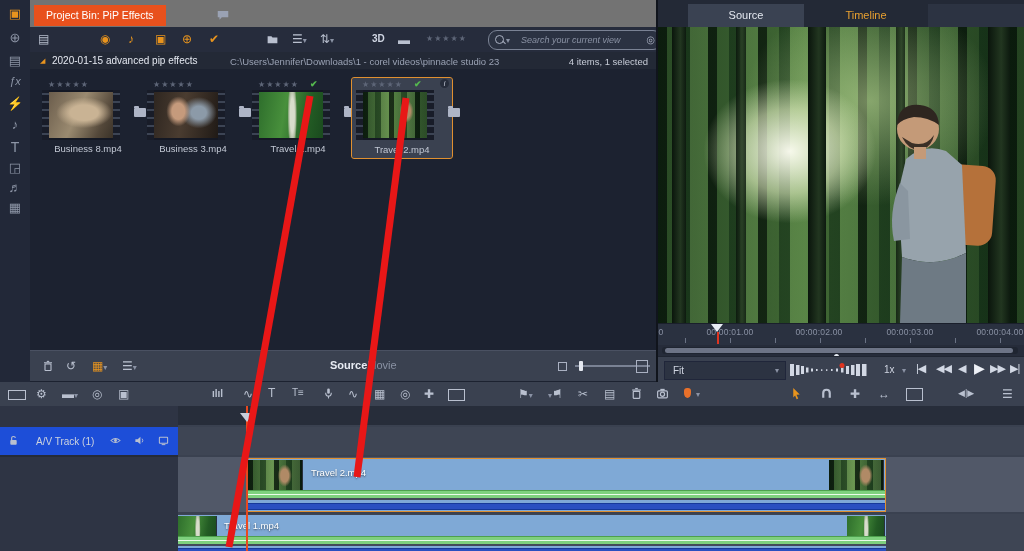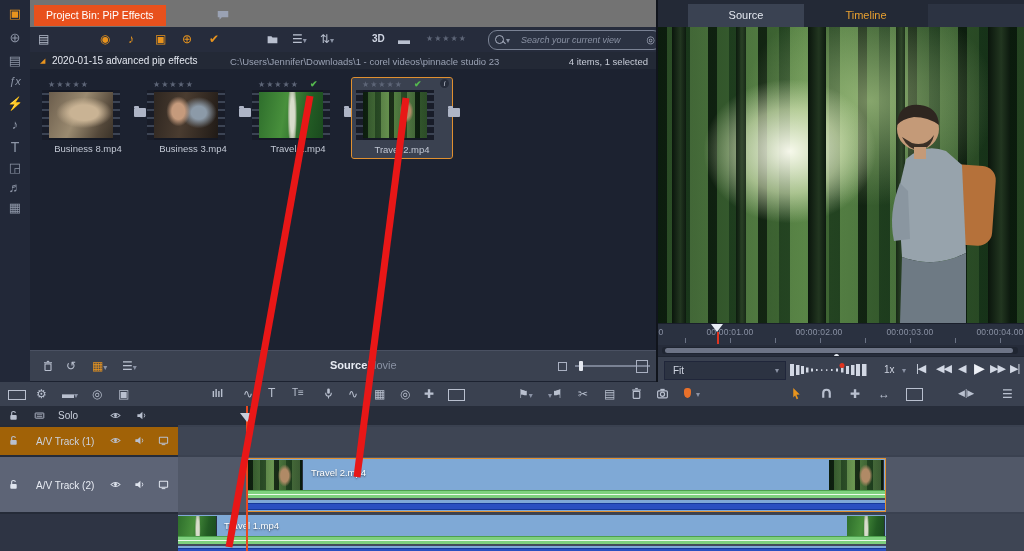--- a/index.html
+++ b/index.html
@@ -397,65 +397,35 @@
           <use href="#sy-mag"></use>
         </svg>
       <span class="ic" style="left:850px;top:6px">✚</span>
       <span class="ic" style="left:878px;top:6px">↔</span>
       <span class="abs" style="left:906px;top:6px;width:15px;height:11px;border:1px solid #b9c0cf"></span>
       <span class="ic" style="left:958px;top:7px;font-size:9px">◀|▶</span>
       <span class="ic" style="left:1002px;top:6px">☰</span>
     </div>
 
     <div id="theads">
-      <div class="thead" style="top:0;height:19px;background:#272d3a">
-        <svg class="sic" style="left:8px;top:4px;width:11px;height:11px;color:#b9c0cf">
-            <use href="#sy-lock"></use>
-          </svg>
-        <svg class="sic" style="left:34px;top:4px;width:11px;height:11px;color:#b9c0cf">
-            <use href="#sy-kbd"></use>
-          </svg>
-        <span class="tlabel" style="left:58px;top:4px">Solo</span>
-        <svg class="sic" style="left:110px;top:4px;width:11px;height:11px;color:#b9c0cf">
-            <use href="#sy-eye"></use>
-          </svg>
-        <svg class="sic" style="left:136px;top:4px;width:11px;height:11px;color:#b9c0cf">
-            <use href="#sy-spk"></use>
-          </svg>
-      </div>
-      <div class="thead" style="top:21px;height:28px;background:#a16207">
+      <div class="thead" style="top:21px;height:28px;background:#1d4ed8">
         <svg class="sic" style="left:8px;top:8px;width:11px;height:11px;color:#b9c0cf">
             <use href="#sy-lock"></use>
           </svg>
         <span class="tlabel" style="top:9px">A/V Track (1)</span>
         <svg class="sic" style="left:110px;top:8px;width:11px;height:11px;color:#b9c0cf">
             <use href="#sy-eye"></use>
           </svg>
         <svg class="sic" style="left:134px;top:8px;width:11px;height:11px;color:#b9c0cf">
             <use href="#sy-spk"></use>
           </svg>
         <svg class="sic" style="left:158px;top:8px;width:11px;height:11px;color:#b9c0cf">
             <use href="#sy-mon"></use>
           </svg>
       </div>
-      <div class="thead" style="top:51px;height:55px;background:#5d6476">
-        <svg class="sic" style="left:8px;top:22px;width:11px;height:11px;color:#dfe4ee">
-            <use href="#sy-lock"></use>
-          </svg>
-        <span class="tlabel" style="top:23px;color:#e8ecf4">A/V Track (2)</span>
-        <svg class="sic" style="left:110px;top:22px;width:11px;height:11px;color:#dfe4ee">
-            <use href="#sy-eye"></use>
-          </svg>
-        <svg class="sic" style="left:134px;top:22px;width:11px;height:11px;color:#dfe4ee">
-            <use href="#sy-spk"></use>
-          </svg>
-        <svg class="sic" style="left:158px;top:22px;width:11px;height:11px;color:#dfe4ee">
-            <use href="#sy-mon"></use>
-          </svg>
-      </div>
     </div>
 
     <div id="tbody">
       <div class="trow" style="top:0;height:19px;background:#272d3a"></div>
       <div class="trow" style="top:21px;height:28px;background:#3e4554"></div>
       <div class="trow" style="top:51px;height:55px;background:#515868">
 
         <div class="clip" style="left:68px;top:1px;width:640px;height:54px;border:1px solid #e09030">
           <div class="vbody" style="height:39px">
             <div class="cthumb img-t2" style="left:1px;width:54px"></div>

